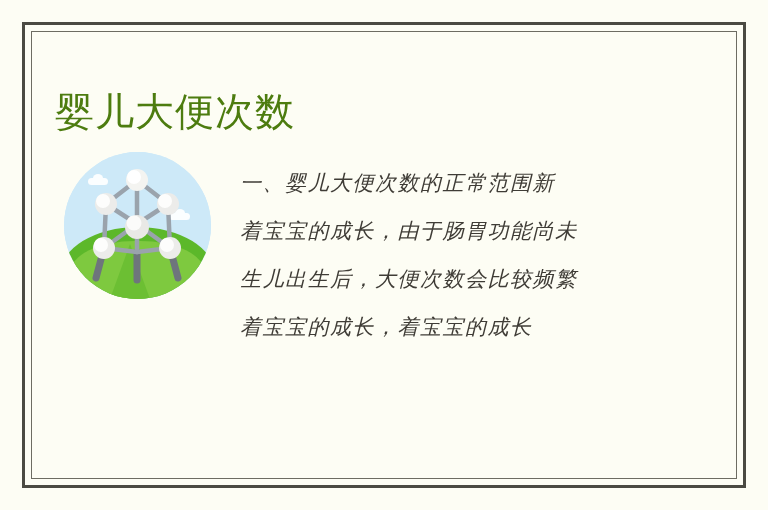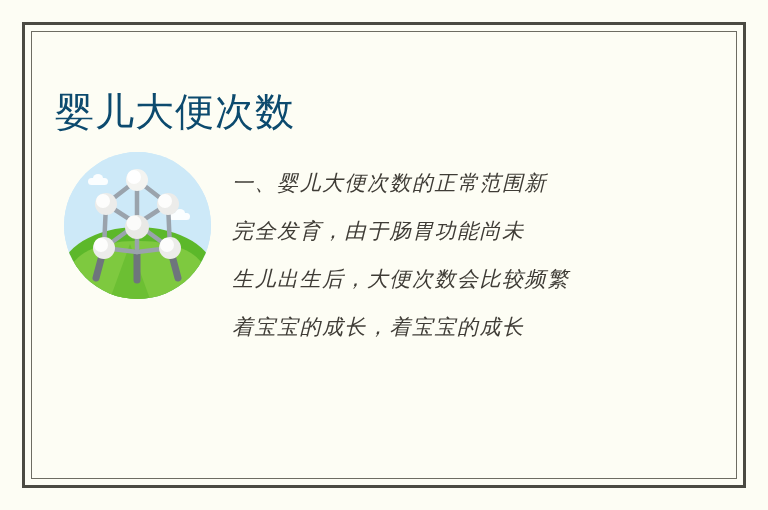--- a/index.html
+++ b/index.html
@@ -53,21 +53,21 @@
     box-sizing: border-box;
   }
 
   .page-title {
     position: absolute;
     left: 24px;
     top: 32px;
     font-size: 39px;
     line-height: 46px;
     letter-spacing: 1px;
-    color: #0c4a6e;
+    color: #4d7c0f;
     font-family: "Liberation Sans", "DejaVu Sans", sans-serif;
     font-weight: 400;
     white-space: nowrap;
   }
 
   
   .illustration {
     position: absolute;
     left: 33px;
     top: 121px;
@@ -169,20 +169,21 @@
     font-size: 21px;
     line-height: 48px;
     letter-spacing: 1.5px;
     font-family: "Liberation Serif", "DejaVu Serif", serif;
     font-style: italic;
     white-space: nowrap;
   }
   .body-line {
     display: block;
     height: 48px;
+    margin-left: 8px;
   }
 </style>
 </head>
 <body>
 
 <div class="page">
 
   <div class="frame-outer"></div>
   <div class="frame-inner"></div>
 
@@ -233,19 +234,19 @@
           <circle cx="40" cy="96" r="11" fill="#ececeA"></circle>
           <circle cx="37" cy="93" r="7" fill="#fdfdfc"></circle>
           <circle cx="106" cy="96" r="11" fill="#ececeA"></circle>
           <circle cx="103" cy="93" r="7" fill="#fdfdfc"></circle>
         </g>
       </svg>
     </div>
 
     <div class="body-text">
       <span class="body-line">一、婴儿大便次数的正常范围新</span>
-      <span class="body-line">完全发育，由于肠胃功能尚未</span>
+      <span class="body-line">着宝宝的成长，由于肠胃功能尚未</span>
       <span class="body-line">生儿出生后，大便次数会比较频繁</span>
       <span class="body-line">着宝宝的成长，着宝宝的成长</span>
     </div>
 
   </div>
 </div>
 
 </body></html>

